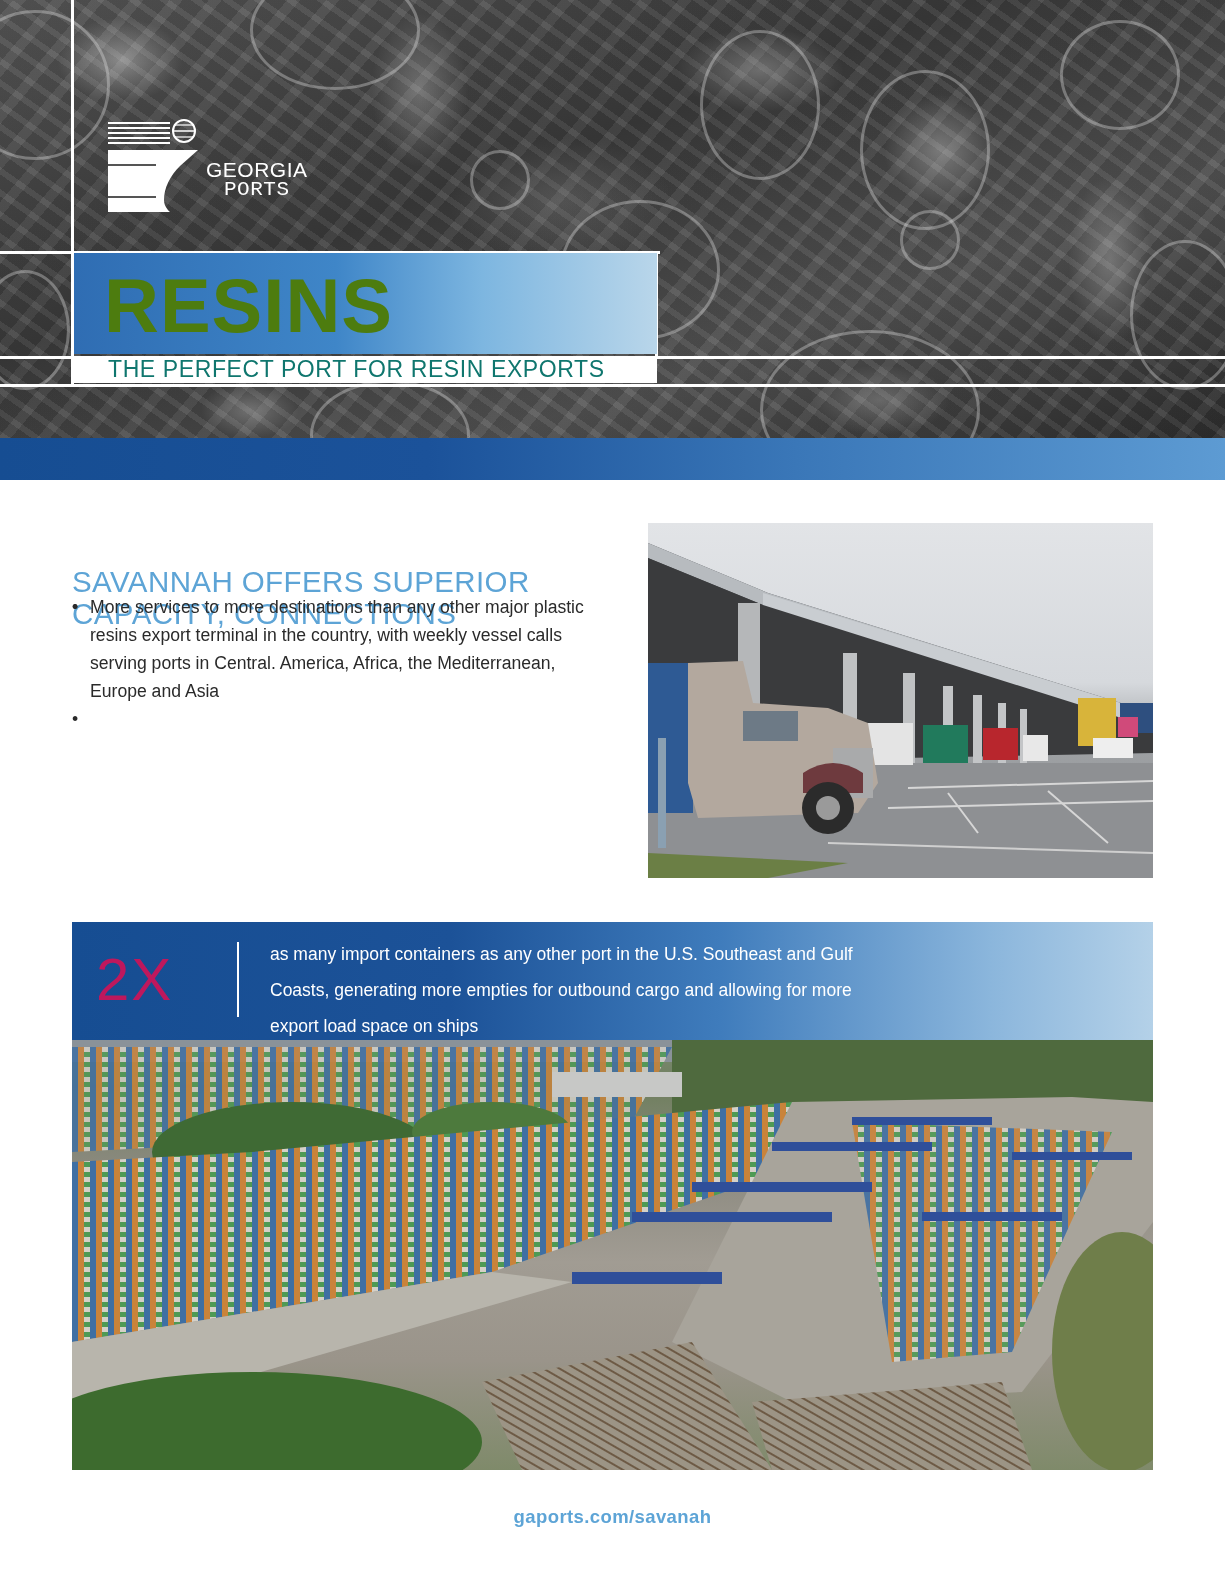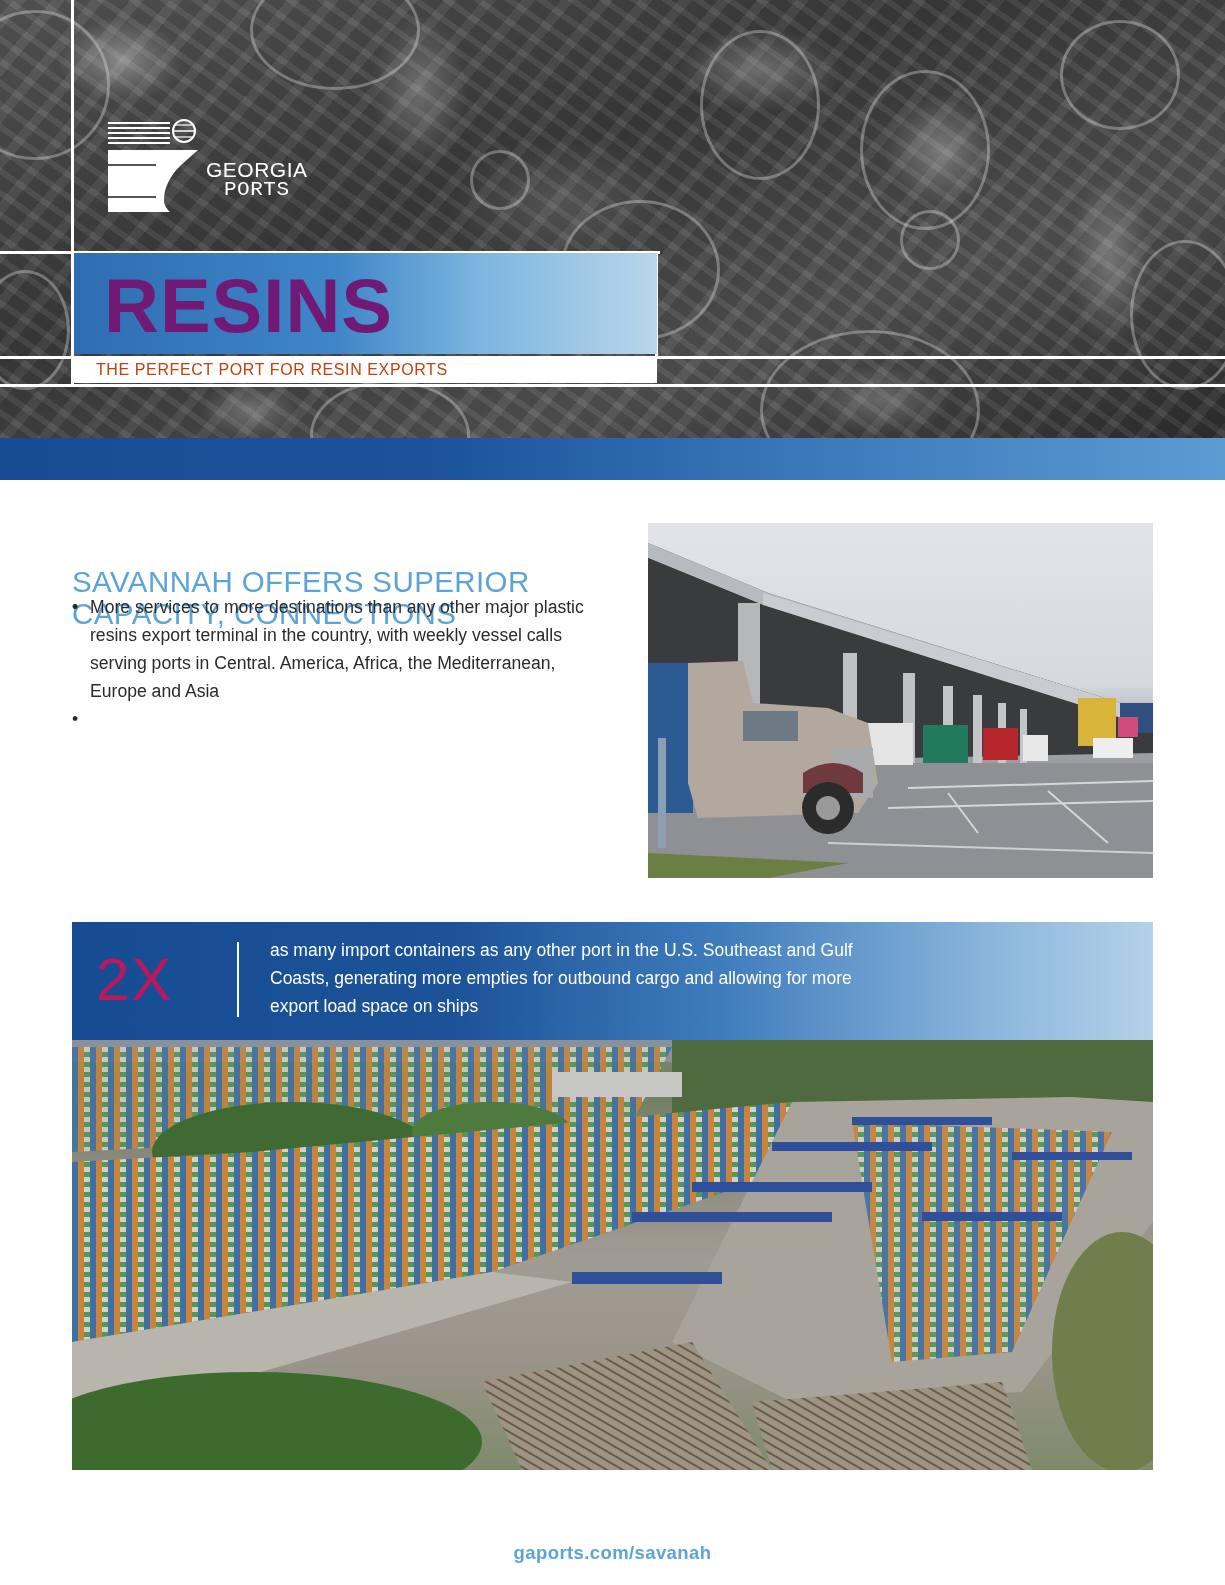--- a/index.html
+++ b/index.html
@@ -28,26 +28,26 @@
 
   .logo { position: absolute; left: 108px; top: 118px; width: 190px; height: 96px; }
   .logo-text { position: absolute; left: 186px; top: 160px; color: #fff; font-size: 21px; line-height: 20px; letter-spacing: 0.5px; font-weight: 400; margin-left: 20px; }
   .logo-text .l2 { display: block; padding-left: 18px; font-family: Liberation Mono, monospace; }
 
   .title-box {
     position: absolute; left: 74px; top: 253px; width: 583px; height: 101px;
     background: linear-gradient(90deg, #2f6db3 0%, #3f86c8 45%, #7db6e0 70%, #b9d6ea 100%);
   }
   .title-text {
-    position: absolute; left: 104px; top: 262px; color: #701a75; font-size: 76px; font-weight: 700;
+    position: absolute; left: 104px; top: 262px; color: #4d7c0f; font-size: 76px; font-weight: 700;
     letter-spacing: 1px; line-height: 88px; text-align: right;
   }
   .subtitle-box { position: absolute; left: 74px; top: 356px; width: 583px; height: 27px; background: #ffffff; }
   .subtitle-text {
-    position: absolute; left: 96px; top: 356px; color: #c2410c; font-size: 16px; line-height: 27px; letter-spacing: 0.6px;
+    position: absolute; left: 108px; top: 356px; color: #0f766e; font-size: 23px; line-height: 27px; letter-spacing: 0.6px;
   }
 
   .blue-band {
     position: absolute; left: 0; top: 438px; width: 1225px; height: 42px;
     background: linear-gradient(90deg, #164d92 0%, #1b529a 35%, #3a77b8 65%, #5d9bd3 100%);
   }
 
   
   .section-heading {
     position: absolute; left: 72px; top: 518px; width: 540px; color: #5da4d6; font-size: 29.5px;
@@ -70,26 +70,26 @@
   .stat-overlay {
     position: absolute; left: 72px; top: 922px; width: 1081px; height: 118px;
     background: linear-gradient(90deg, #164d92 0%, #1c5298 35%, #3f7cbc 60%, #8bb6dc 85%, #b4d1e8 100%);
   }
   .stat-number {
     position: absolute; left: 96px; top: 932px; color: #be185d; font-size: 60px; font-weight: 300;
     line-height: 96px; letter-spacing: 2px;
   }
   .stat-divider { position: absolute; left: 237px; top: 942px; width: 2px; height: 75px; background: #ffffff; }
   .stat-text {
-    position: absolute; left: 270px; top: 936px; width: 620px; color: #ffffff; font-size: 17.5px; line-height: 28px;
+    position: absolute; left: 270px; top: 936px; width: 620px; color: #ffffff; font-size: 17.5px; line-height: 36px;
   }
 
   .footer-link {
     position: absolute; left: 0; top: 1506px; width: 1225px; text-align: center; color: #5da4d6;
-    font-size: 18.5px; font-weight: 700; letter-spacing: 0.4px; text-decoration: none; margin-top: 36px;
+    font-size: 18.5px; font-weight: 700; letter-spacing: 0.4px; text-decoration: none;
   }
 </style>
 </head>
 <body>
 
 <div class="hero">
   <div class="bottle" style="left:-40px;top:10px;width:150px;height:150px;"></div>
   <div class="bottle" style="left:250px;top:-30px;width:170px;height:120px;"></div>
   <div class="bottle" style="left:700px;top:30px;width:120px;height:150px;"></div>
   <div class="bottle" style="left:860px;top:70px;width:130px;height:160px;"></div>

